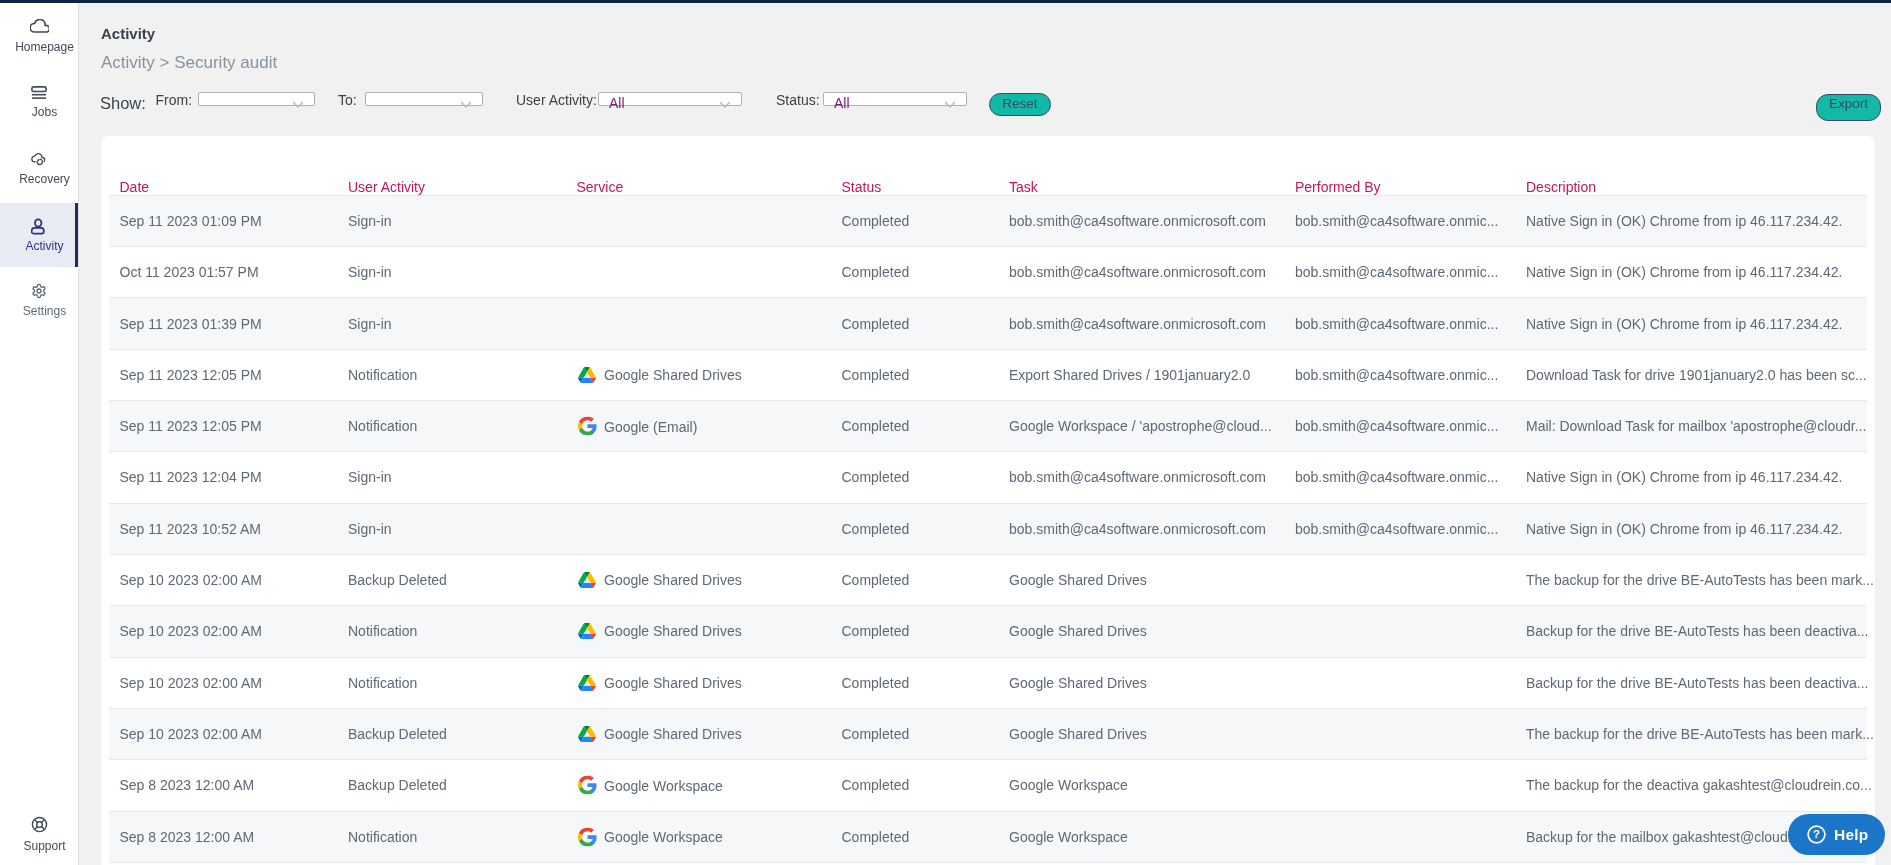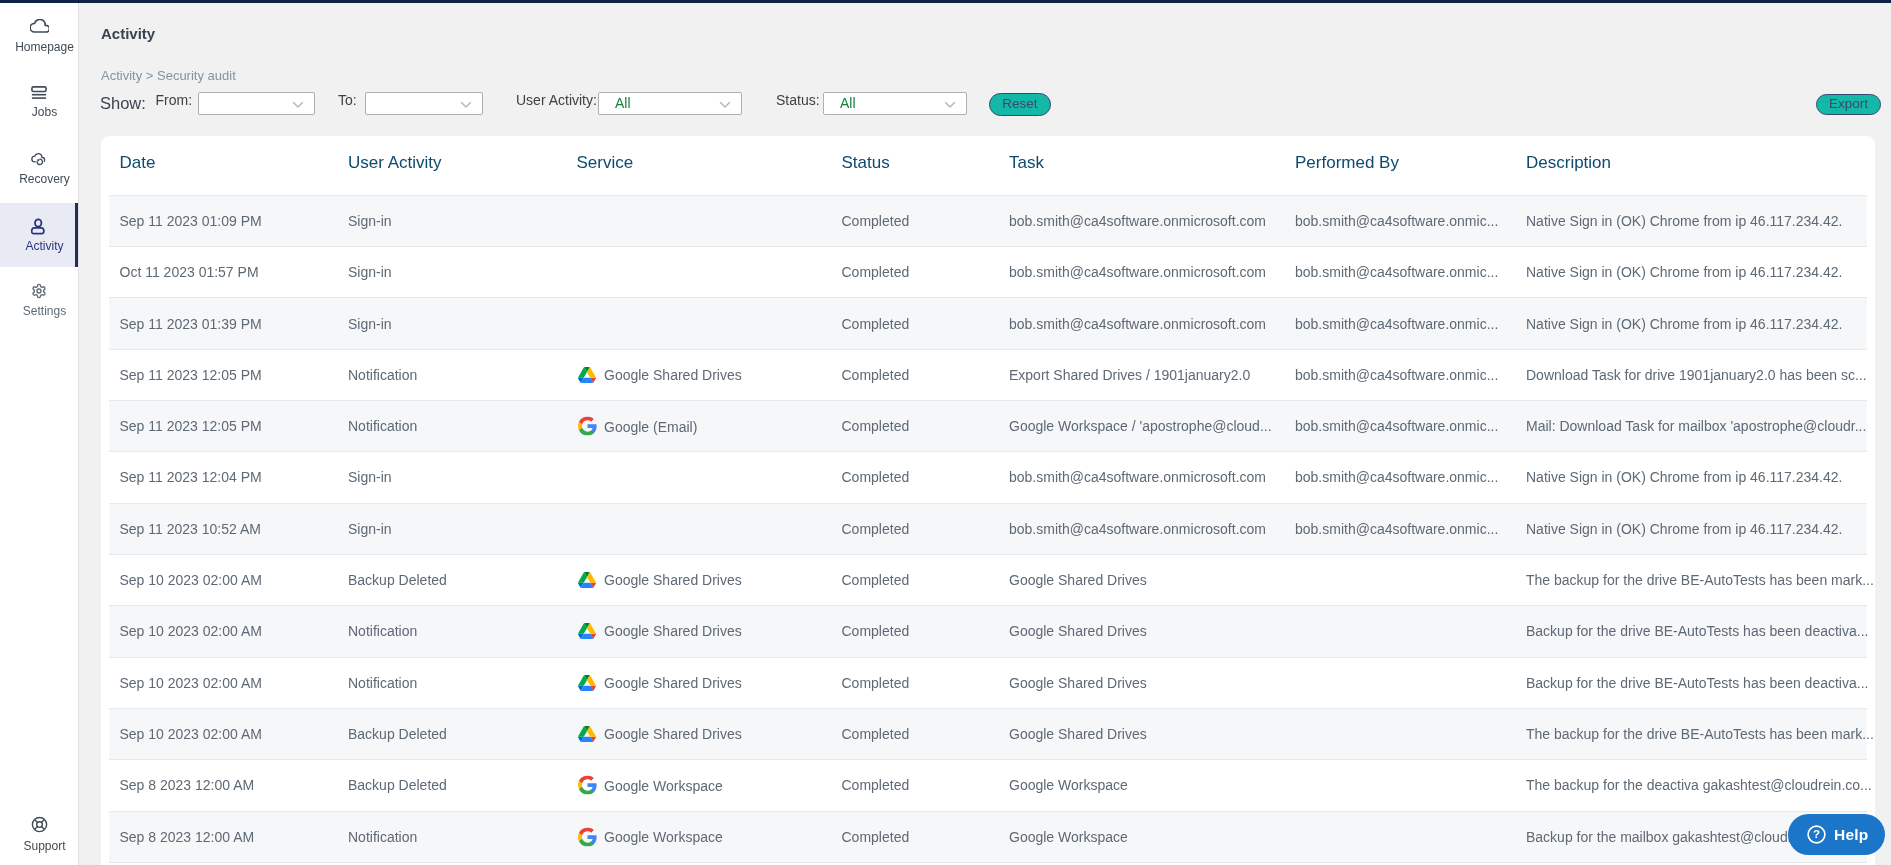--- a/index.html
+++ b/index.html
@@ -2,28 +2,28 @@
 <html><head><meta charset="utf-8"><title>Activity</title>
 <style>
 *{margin:0;padding:0;box-sizing:border-box}
 html,body{width:1891px;height:865px;overflow:hidden;background:#f0f1f0;font-family:"Liberation Sans",sans-serif;position:relative}
 .topbar{position:absolute;left:0;top:0;width:1891px;height:3px;background:#0e2245}
 .sidebar{position:absolute;left:0;top:3px;width:79px;height:862px;background:#fff;border-right:1px solid #e2e2e2}
 .nlabel{position:absolute;left:0;width:89px;text-align:center;font-size:12px;color:#414c57;line-height:15px}
 .activeblk{position:absolute;left:0;top:202.5px;width:78px;height:64px;background:#e9ebf4}
 .activebar{position:absolute;left:75px;top:202.5px;width:3px;height:64px;background:#222c5e}
 .title{position:absolute;left:101px;top:25px;font-size:15px;font-weight:bold;color:#3a444e}
-.crumb{position:absolute;left:101px;top:68px;font-size:13px;color:#8494a3}
+.crumb{position:absolute;left:101px;top:53px;font-size:17px;color:#8494a3}
 .flabel{position:absolute;top:92px;font-size:14px;color:#404040;line-height:16px}
 .show{position:absolute;left:100px;top:93px;font-size:16.5px;color:#3a444e;line-height:20px}
-.selbox{position:absolute;top:92px;height:23px;background:#fff;border:1px solid #a9b0b7;border-radius:2px;font-size:14px;color:#15803d;line-height:21px;padding-left:16px}
+.selbox{position:absolute;top:92px;height:14px;background:#fff;border:1px solid #a9b0b7;border-radius:2px;font-size:14px;color:#701a75;line-height:21px;padding-left:10px}
 .chev{position:absolute;right:10px;top:8px}
 .pillbtn{position:absolute;border:1.5px solid #3c4770;border-radius:12px;color:#3c4770;font-size:13.5px;text-align:center;background:#14b8a6}
 .card{position:absolute;left:101px;top:136px;width:1773.5px;height:760px;background:#fff;border-radius:8px 8px 0 0}
-.hdr{position:absolute;top:155px;font-size:17px;color:#0c4a6e;line-height:16px}
+.hdr{position:absolute;top:179px;font-size:14px;color:#be185d;line-height:16px}
 .tblwrap{position:absolute;left:108.5px;top:194.7px;width:1758.5px;border-top:1px solid #e7e9eb}
 .row{position:relative;height:51.34px;border-bottom:1px solid #e7e9eb;background:#fff}
 .row.odd{background:#f6f7f9}
 .row span{position:absolute;top:50%;transform:translateY(-50%);white-space:nowrap;font-size:14px;color:#5d6974}
 .c1{left:11px}.c2{left:239.5px}.c3{left:469.5px}.c4{left:733px}.c5{left:900.5px}.c6{left:1186.5px}.c7{left:1417.5px}
 .c3{display:flex;align-items:center}
 .c3 .icw{position:static;transform:none;display:inline-flex;width:26px;align-items:center}
 .c3 span{position:static;transform:none}
 .help{position:absolute;left:1788px;top:814px;width:97px;height:41px;border-radius:21px;background:#1b76c9;color:#fff;display:flex;align-items:center;padding-left:19px;z-index:5}
 .help .htxt{font-size:15.5px;font-weight:bold;margin-left:8px;letter-spacing:.2px}
@@ -95,21 +95,21 @@
   </div>
 <div class="flabel" style="left:516px">User Activity:</div>
 <div class="selbox" style="left:598px;width:144px">All<svg class="chev" width="12" height="8" viewBox="0 0 24 16">
       <path d="M3 3l9 9 9-9" fill="none" stroke="#b3bac1" stroke-width="3" stroke-linecap="round" stroke-linejoin="round"></path>
     </svg></div>
 <div class="flabel" style="left:776px">Status:</div>
 <div class="selbox" style="left:823px;width:144px">All<svg class="chev" width="12" height="8" viewBox="0 0 24 16">
       <path d="M3 3l9 9 9-9" fill="none" stroke="#b3bac1" stroke-width="3" stroke-linecap="round" stroke-linejoin="round"></path>
     </svg></div>
 <div class="pillbtn" style="left:989px;top:92.5px;width:62px;height:23px;line-height:20px">Reset</div>
-<div class="pillbtn" style="left:1816px;top:94px;width:65px;height:21px;line-height:18px">Export</div>
+<div class="pillbtn" style="left:1816px;top:94px;width:65px;height:27px;line-height:18px">Export</div>
 
 <div class="card"></div>
 <div class="hdr" style="left:119.5px">Date</div>
 <div class="hdr" style="left:348px">User Activity</div>
 <div class="hdr" style="left:576.5px">Service</div>
 <div class="hdr" style="left:841.5px">Status</div>
 <div class="hdr" style="left:1009px">Task</div>
 <div class="hdr" style="left:1295px">Performed By</div>
 <div class="hdr" style="left:1526px">Description</div>
 <div class="tblwrap">

